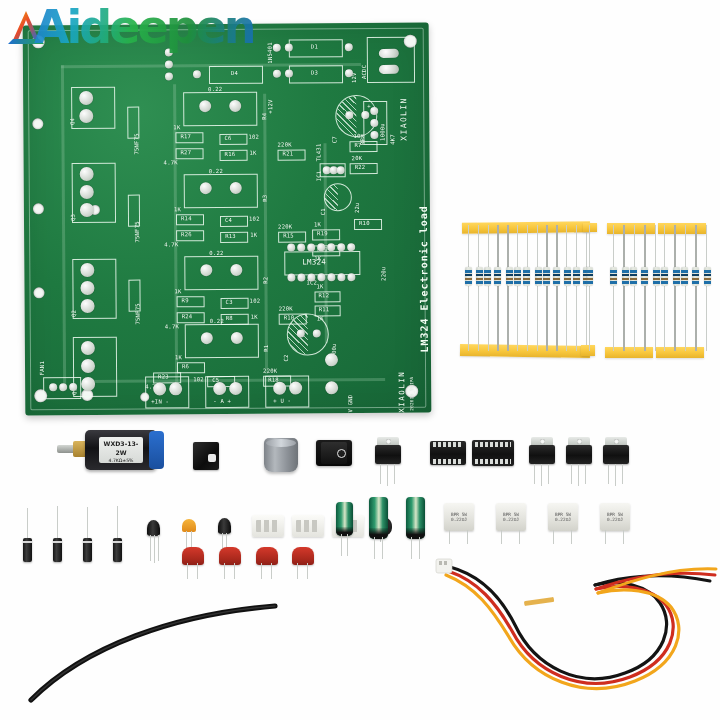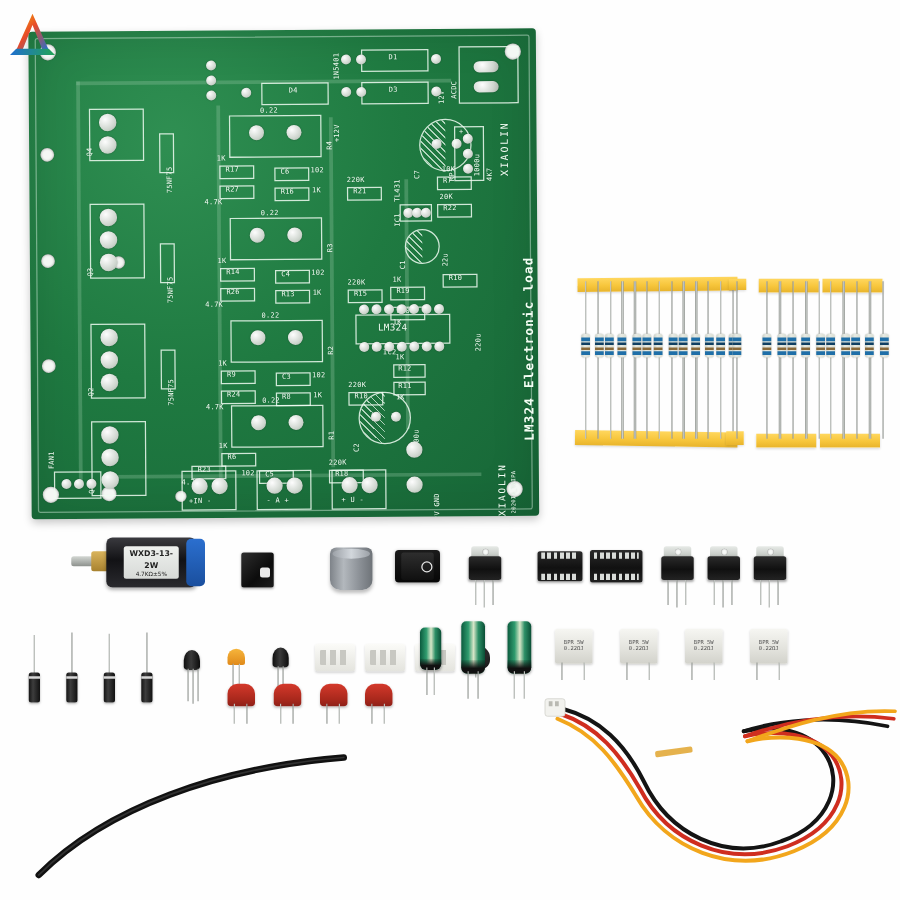--- a/index.html
+++ b/index.html
@@ -839,15 +839,16 @@
           <stop offset="1" stop-color="#1f6fd0"></stop>
         </linearGradient>
         <linearGradient id="bg" x1="0" y1="0" x2="1" y2="0">
           <stop offset="0" stop-color="#1f6fd0"></stop>
             <stop offset="1" stop-color="#23a455"></stop>
         </linearGradient>
       </defs>
       <path d="M20,3 L33,32 L28,32 L20,12 L12,32 L7,32 Z" fill="url(#ag)"></path>
       <path d="M2,36 L38,36 L33,31 L7,31 Z" fill="url(#bg)"></path>
     </svg>
+    <div class="logo-text">Aideepen</div>
   </div>
 
 </div>
 
 </body></html>

